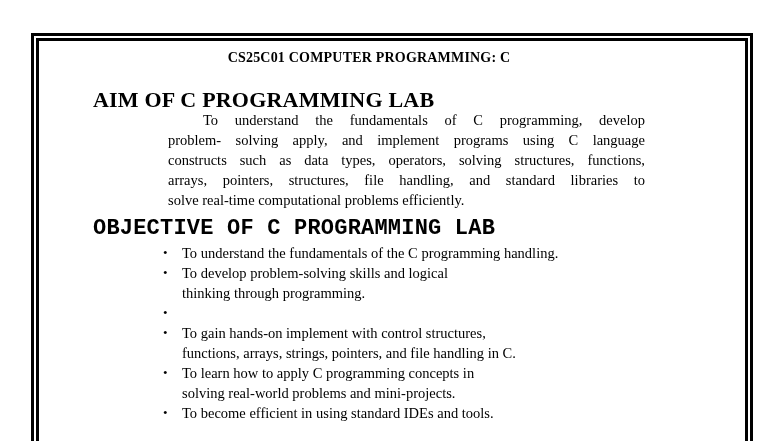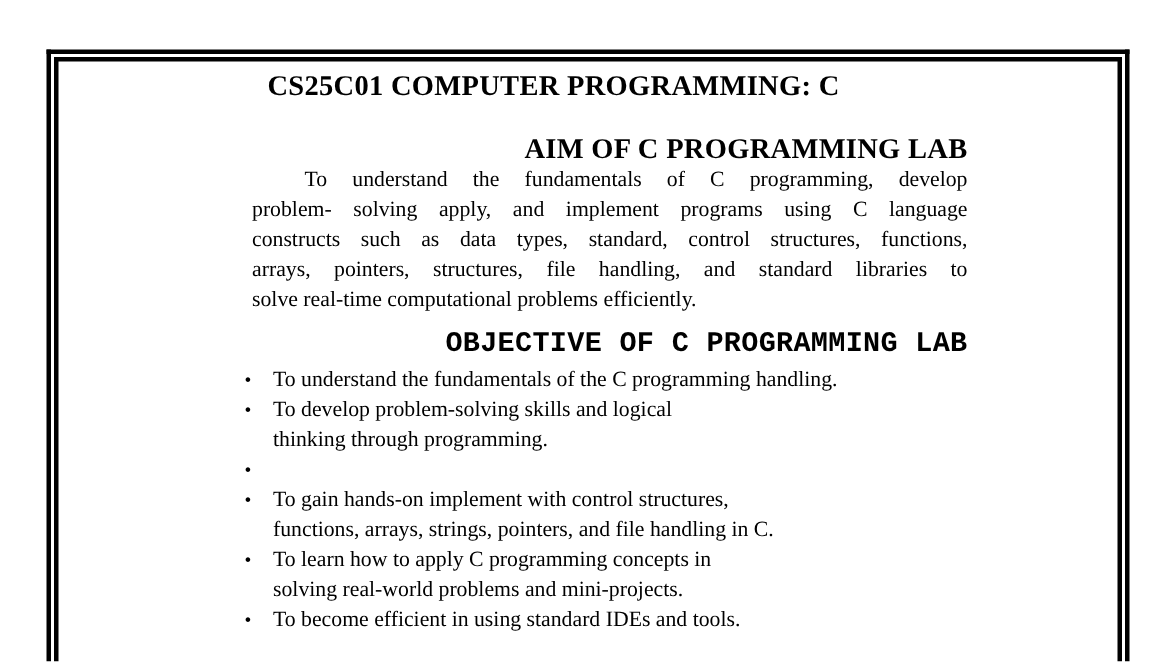--- a/index.html
+++ b/index.html
@@ -31,32 +31,31 @@
     height: calc(100% - 2px);
     border: 3px solid #000;
     border-bottom: none;
     overflow: visible;
   }
   .content {
     padding: 0 100px 0 54px;
   }
   .title {
     margin-top: 6px;
-    font-size: 19px;
+    font-size: 14px;
     font-weight: bold;
     line-height: 22px;
     text-align: center;
     letter-spacing: 0.2px;
   }
   .heading {
     font-weight: bold;
-    font-size: 19px;
+    font-size: 22px;
     line-height: 20px;
     letter-spacing: 0.2px;
-    text-align: right;
   }
   .aim-heading { margin-top: 21px; }
   .obj-heading { margin-top: 9px; font-family: Liberation Mono, monospace; }
   .paragraph {
     margin-left: 27px;
     width: 525px;
     font-size: 14.5px;
   }
   .pline {
     line-height: 20px;
@@ -96,21 +95,21 @@
   <div class="frame-inner">
     <div class="content">
 
       <div class="title">CS25C01 COMPUTER PROGRAMMING: C</div>
 
       <div class="heading aim-heading">AIM OF C PROGRAMMING LAB</div>
 
       <div class="paragraph">
         <div class="pline first">To understand the fundamentals of C programming, develop</div>
         <div class="pline">problem- solving apply, and implement programs using C language</div>
-        <div class="pline">constructs such as data types, standard, control structures, functions,</div>
+        <div class="pline">constructs such as data types, operators, solving structures, functions,</div>
         <div class="pline">arrays, pointers, structures, file handling, and standard libraries to</div>
         <div class="pline last">solve real-time computational problems efficiently.</div>
       </div>
 
       <div class="heading obj-heading">OBJECTIVE OF C PROGRAMMING LAB</div>
 
       <div class="bullets">
 
         <div class="bullet-item">
           <span class="dot">•</span>

